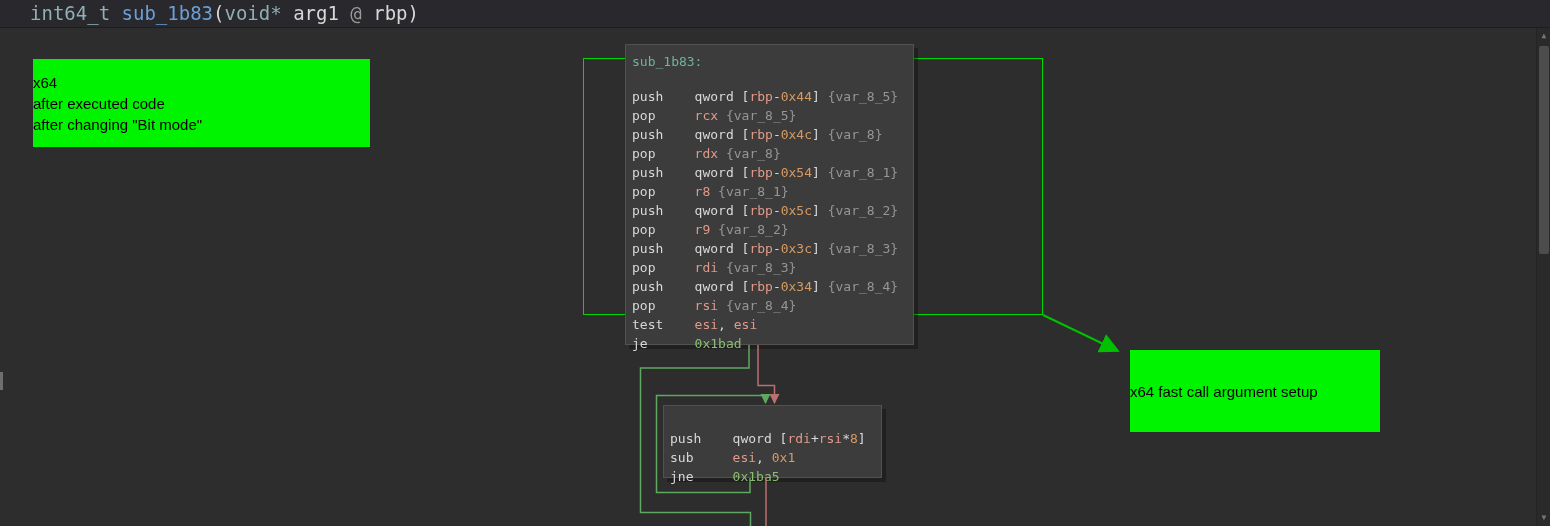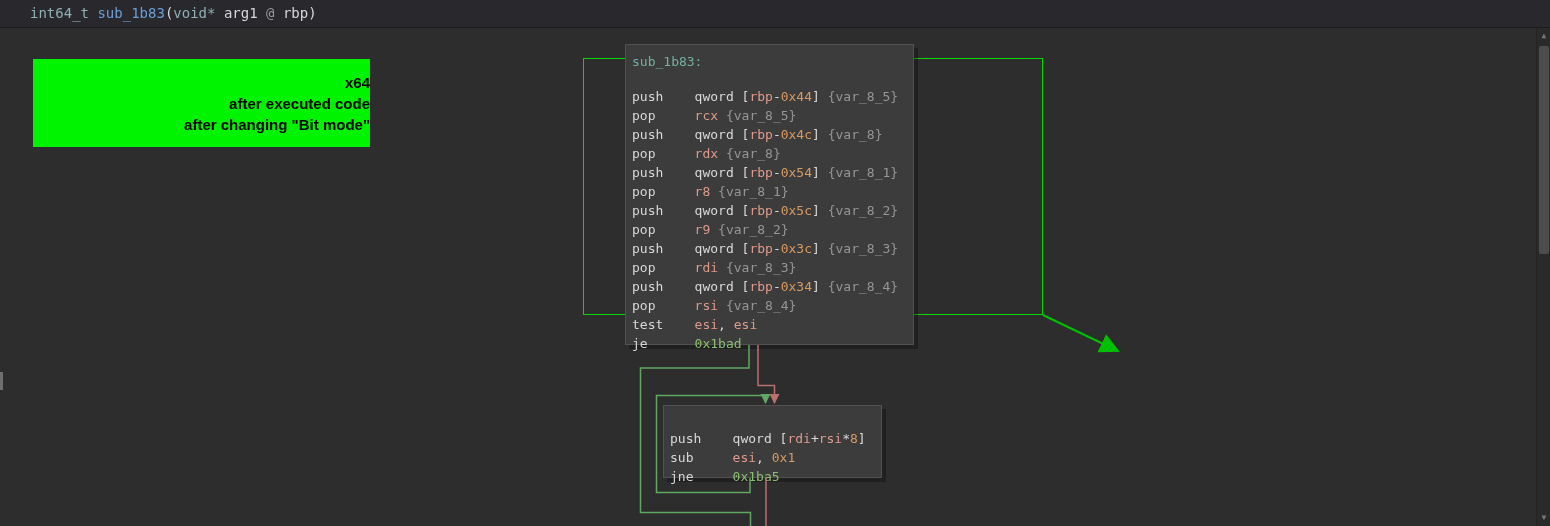--- a/index.html
+++ b/index.html
@@ -2,21 +2,21 @@
 <html style="--annotation-bg: #00f400; --selection: #00d800; --annotation-arrow: #00c000; --edge-true: #5fa85f; --edge-false: #bc6f6f;"><head>
 <meta charset="utf-8">
 <style>
   html,body{margin:0;padding:0;background:#2d2d2d;}
   #app{position:relative;width:1550px;height:526px;overflow:hidden;background:#2d2d2d;
        font-family:"DejaVu Sans Mono",monospace;}
 
   
   .titlebar{position:absolute;left:0;top:0;width:1550px;height:28px;background:#28282d;
             border-bottom:1px solid #1d1d1f;box-sizing:border-box;}
-  .signature{position:absolute;left:30px;top:0;line-height:27px;font-size:14px;white-space:pre;}
+  .signature{position:absolute;left:30px;top:0;line-height:27px;font-size:19px;white-space:pre;}
   .view-selector{position:absolute;right:30px;top:0;line-height:27px;font-size:13px;
                  color:#7da7d9;cursor:pointer;white-space:pre;}
   .view-selector .caret{font-size:10px;margin-left:4px;}
 
   
   .tk-plain{color:#d8d8d8}
   .tk-reg{color:#e09a8a}
   .tk-num{color:#d79a62}
   .tk-var{color:#969696}
   .tk-target{color:#8cbf70}
@@ -31,22 +31,22 @@
   .selection-rect{position:absolute;border:1px solid var(--selection,#00d800);box-sizing:border-box;}
 
   .block{position:absolute;background:#3c3c3c;border:1px solid #515151;box-sizing:border-box;
          box-shadow:4px 4px 0 rgba(0,0,0,.28);padding:7px 6px;font-size:13px;line-height:19px;
          color:#d8d8d8;white-space:pre;}
   .asm-line{height:19px;}
   .asm-mn{display:inline-block;width:8ch;margin-top:16px;}
 
   .annotation{position:absolute;background:var(--annotation-bg,#00f400);color:#000;
               font-family:"Liberation Sans",sans-serif;font-size:15px;line-height:21px;
-              display:flex;flex-direction:column;justify-content:center;align-items:flex-end;
-              text-align:center;font-weight:bold;}
+              display:flex;flex-direction:column;justify-content:center;align-items:flex-start;
+              text-align:center;}
 
   svg.edges{position:absolute;left:0;top:0;pointer-events:none;}
   .edge-true{stroke:var(--edge-true,#5fa85f);fill:none;stroke-width:1.5;}
   .edge-false{stroke:var(--edge-false,#bc6f6f);fill:none;stroke-width:1.5;}
   .annot-arrow{stroke:var(--annotation-arrow,#00c000);fill:none;stroke-width:2;}
   .mk-green{fill:var(--edge-true,#5fa85f);}
   .mk-red{fill:var(--edge-false,#bc6f6f);}
   .mk-bright{fill:var(--annotation-arrow,#00c000);}
 
   
@@ -95,20 +95,23 @@
       <path class="edge-true" d="M750,450 V464.5 H656.5 V367.5 H765.5 V375" marker-end="url(#mk-green)"></path>
       <path class="edge-false" d="M766,450 V498"></path>
       <path class="annot-arrow" d="M1043,287 L1118,323" marker-end="url(#mk-bright)"></path>
     </svg>
 
     <div class="annotation" style="left:33px;top:31px;width:337px;height:88px;">
         <div>x64</div>
         <div>after executed code</div>
         <div>after changing "Bit mode"</div>
       </div>
+    <div class="annotation" style="left:1130px;top:322px;width:250px;height:82px;">
+        <div>x64 fast call argument setup</div>
+      </div>
 
     <div class="splitter-handle"></div>
   </div>
 
   <div class="scrollbar">
     <div class="scroll-btn up">▲</div>
     <div class="scroll-thumb"></div>
     <div class="scroll-btn down">▼</div>
   </div>
 

